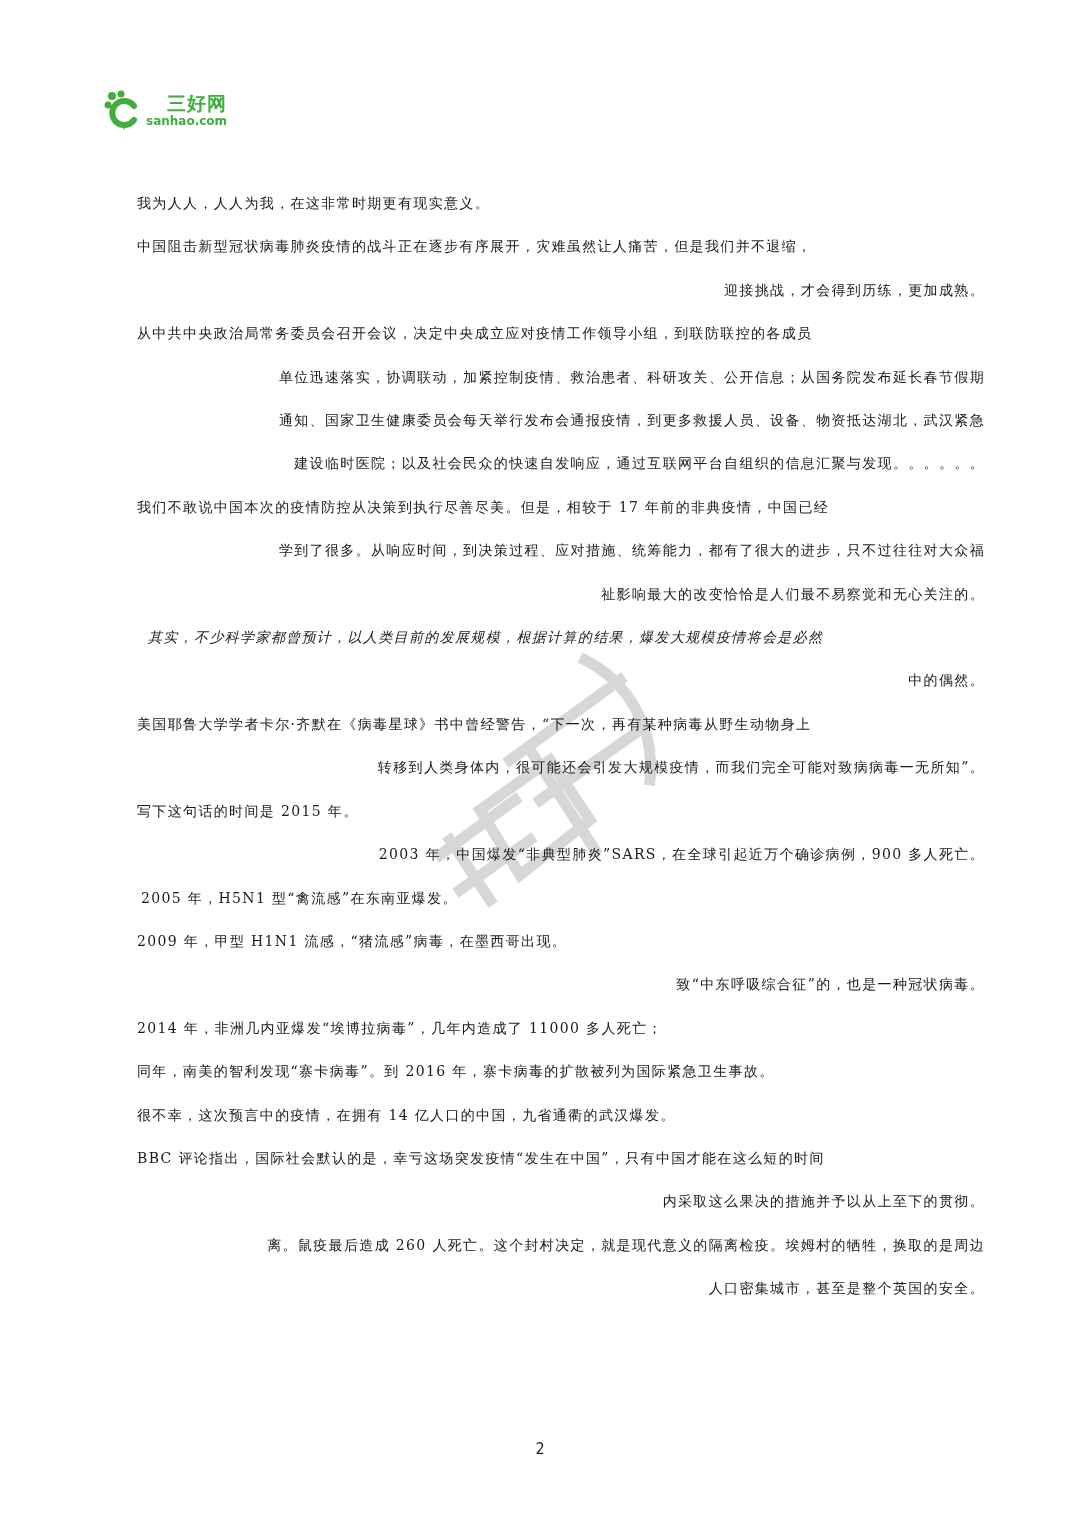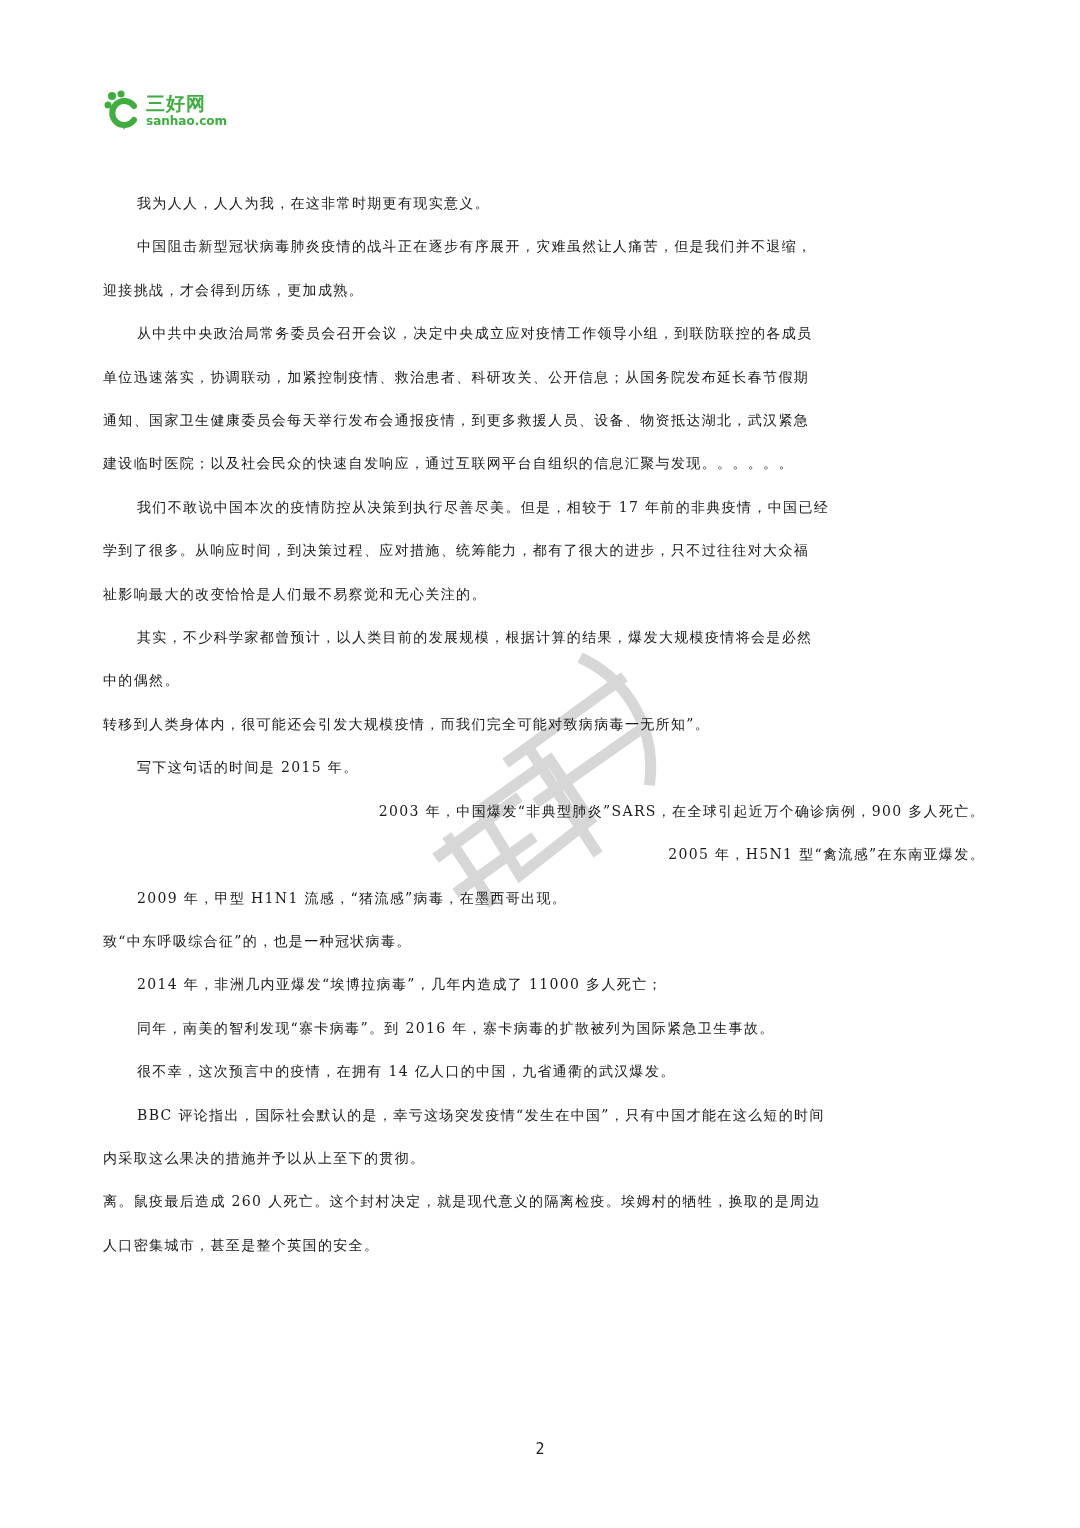--- a/index.html
+++ b/index.html
@@ -1,26 +1,26 @@
 <!DOCTYPE html>
 <html><head>
 <meta charset="utf-8">
 <style>
   html, body { margin: 0; padding: 0; background: #ffffff; }
   body { width: 1080px; height: 1528px; position: relative; overflow: hidden;
          font-family: "DejaVu Serif", "Liberation Serif", serif; color: #1a1a1a; }
-  .logo { position: absolute; left: 104px; top: 90px; display: flex; align-items: center; }
+  .logo { position: absolute; left: 104px; top: 90px; display: flex; align-items: center; text-align: right; }
   .logo-mark { width: 38px; height: 40px; position: relative; }
   .logo-text { margin-left: 4px; display: flex; flex-direction: column; line-height: 1; }
   .logo-cn { font-family: "DejaVu Sans", sans-serif; font-size: 19px; font-weight: bold; color: #3fae3f; letter-spacing: 1px; }
   .logo-en { font-family: "DejaVu Sans", sans-serif; font-size: 12px; font-weight: bold; color: #3fae3f; margin-top: 2px; }
   .content { position: absolute; left: 137px; top: 182px; width: 848px; }
   .para { margin: 0; }
   .para .line { display: block; white-space: nowrap; font-size: 14px; line-height: 43.4px; letter-spacing: 1.35px; }
-  .para .line.cont { margin-left: -3px; }
+  .para .line.cont { margin-left: -3px; text-align: right; }
   .page-num { position: absolute; left: 0; width: 1080px; top: 1440px; text-align: center;
               font-family: "DejaVu Sans Mono", monospace; font-size: 15px; color: #222; }
   .watermark { position: absolute; left: 420px; top: 640px; width: 260px; height: 270px; pointer-events: none; }
 </style>
 </head>
 <body>
 
 <div class="logo">
   <svg class="logo-mark" viewBox="0 0 38 40" width="38" height="40">
     <circle cx="8" cy="6" r="4" fill="#3fae3f"></circle>
@@ -61,34 +61,35 @@
       <span class="line cont" style="margin-left: -34px;">单位迅速落实，协调联动，加紧控制疫情、救治患者、科研攻关、公开信息；从国务院发布延长春节假期</span>
       <span class="line cont" style="margin-left: -34px;">通知、国家卫生健康委员会每天举行发布会通报疫情，到更多救援人员、设备、物资抵达湖北，武汉紧急</span>
       <span class="line cont" style="margin-left: -34px;">建设临时医院；以及社会民众的快速自发响应，通过互联网平台自组织的信息汇聚与发现。。。。。。</span>
     </div>
     <div class="para">
       <span class="line" style="margin-left: 0px;">我们不敢说中国本次的疫情防控从决策到执行尽善尽美。但是，相较于 17 年前的非典疫情，中国已经</span>
       <span class="line cont" style="margin-left: -34px;">学到了很多。从响应时间，到决策过程、应对措施、统筹能力，都有了很大的进步，只不过往往对大众福</span>
       <span class="line cont" style="margin-left: -34px;">祉影响最大的改变恰恰是人们最不易察觉和无心关注的。</span>
     </div>
     <div class="para">
-      <span class="line" style="margin-left: 0px;">其实，不少科学家都曾预计，以人类目前的发展规模，根据计算的结果，爆发大规模疫情将会是必然</span>
+      <span class="line" style="margin-left: 11px; font-style: italic;">其实，不少科学家都曾预计，以人类目前的发展规模，根据计算的结果，爆发大规模疫情将会是必然</span>
       <span class="line cont" style="margin-left: -34px;">中的偶然。</span>
     </div>
     <div class="para">
+      <span class="line" style="margin-left: 0px;">美国耶鲁大学学者卡尔·齐默在《病毒星球》书中曾经警告，“下一次，再有某种病毒从野生动物身上</span>
       <span class="line cont" style="margin-left: -34px;">转移到人类身体内，很可能还会引发大规模疫情，而我们完全可能对致病病毒一无所知”。</span>
     </div>
     <div class="para">
       <span class="line" style="margin-left: 0px;">写下这句话的时间是 2015 年。</span>
     </div>
     <div class="para">
       <span class="line" style="margin-left: 0px; text-align: right;">2003 年，中国爆发“非典型肺炎”SARS，在全球引起近万个确诊病例，900 多人死亡。</span>
     </div>
     <div class="para">
-      <span class="line" style="margin-left: 11px; text-align: right;">2005 年，H5N1 型“禽流感”在东南亚爆发。</span>
+      <span class="line" style="margin-left: 4px;">2005 年，H5N1 型“禽流感”在东南亚爆发。</span>
     </div>
     <div class="para">
       <span class="line" style="margin-left: 0px;">2009 年，甲型 H1N1 流感，“猪流感”病毒，在墨西哥出现。</span>
     </div>
     <div class="para">
       <span class="line cont" style="margin-left: -34px;">致“中东呼吸综合征”的，也是一种冠状病毒。</span>
     </div>
     <div class="para">
       <span class="line" style="margin-left: 0px;">2014 年，非洲几内亚爆发“埃博拉病毒”，几年内造成了 11000 多人死亡；</span>
     </div>

